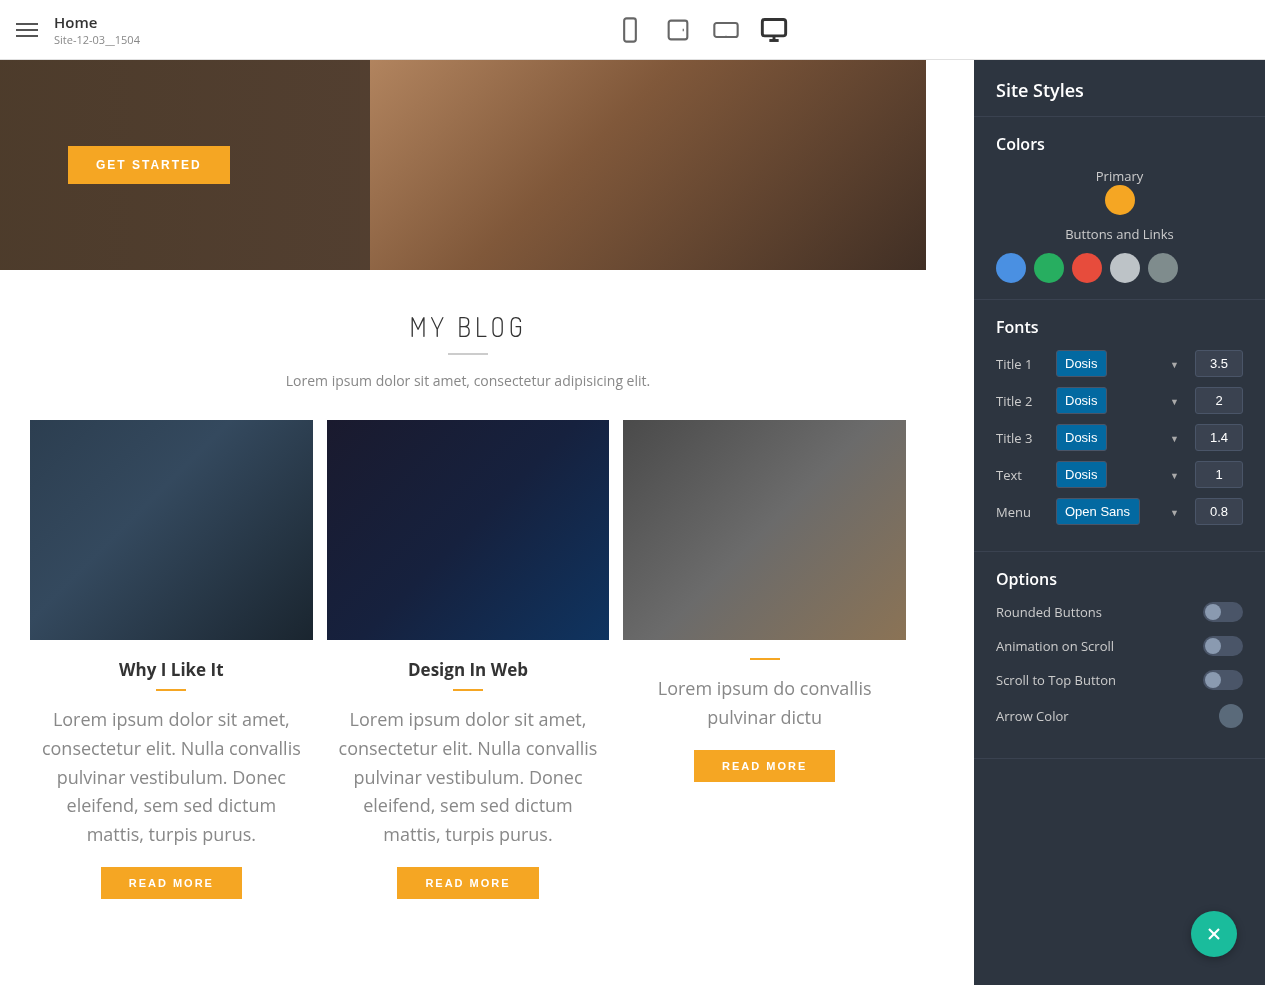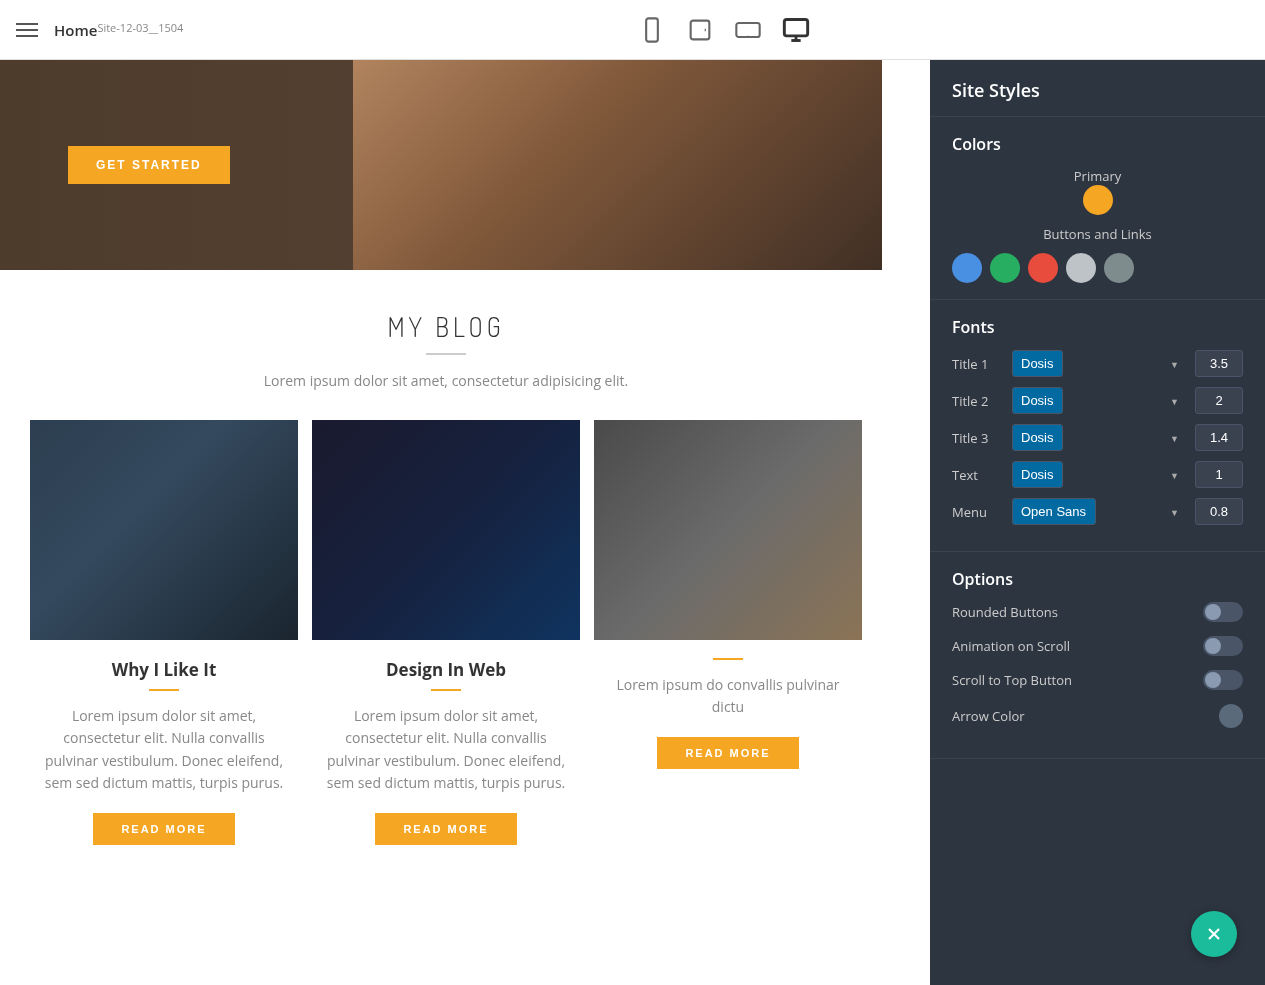--- a/index.html
+++ b/index.html
@@ -11,21 +11,21 @@
       background: #fff;
       border-bottom: 1px solid #e0e0e0;
       display: flex;
       align-items: center;
       padding: 0 16px;
       gap: 16px;
       flex-shrink: 0;
     }
     .hamburger-icon { display: flex; flex-direction: column; gap: 4px; cursor: pointer; }
     .hamburger-icon span { display: block; width: 22px; height: 2px; background: #555; }
-    .top-bar-title { display: flex; flex-direction: row; }
+    .top-bar-title { display: flex; flex-direction: column; }
     .top-bar-title .site-name { font-weight: 600; font-size: 15px; color: #333; }
     .top-bar-title .site-sub { font-size: 11px; color: #888; }
     .device-icons { display: flex; gap: 20px; margin: 0 auto; }
     .device-icon { cursor: pointer; color: #555; display: flex; align-items: center; justify-content: center; }
     .device-icon svg { width: 28px; height: 28px; }
     .device-icon.active svg { stroke: #333; stroke-width: 2.5; }
 
     
     .main-layout {
       display: flex;
@@ -109,38 +109,38 @@
     .blog-card { text-align: center; }
     .blog-card-img-placeholder {
       width: 100%;
       height: 220px;
     }
     .img-camera { background: linear-gradient(135deg, #2c3e50 0%, #34495e 40%, #1a252f 100%); }
     .img-tech { background: linear-gradient(135deg, #1a1a2e 0%, #16213e 50%, #0f3460 100%); }
     .img-photo { background: linear-gradient(135deg, #4a4a4a 0%, #6b6b6b 50%, #8b7355 100%); }
     .blog-card-title { font-size: 17px; font-weight: 700; color: #333; margin: 18px 0 8px; }
     .blog-card-divider { width: 30px; height: 2px; background: #f5a623; margin: 0 auto 14px; }
-    .blog-card-text { font-size: 14px; color: #888; line-height: 1.6; padding: 0 10px; }
+    .blog-card-text { font-size: 18px; color: #888; line-height: 1.6; padding: 0 10px; }
     .read-more-btn {
       display: inline-block;
       background: #f5a623;
       color: #fff;
       padding: 10px 28px;
       font-size: 11px;
       font-weight: 700;
       letter-spacing: 2px;
       text-transform: uppercase;
       margin-top: 18px;
       cursor: pointer;
       border: none;
     }
 
     
     .right-panel {
-      width: 335px;
+      width: 291px;
       background: #2d3540;
       color: #fff;
       overflow-y: auto;
       flex-shrink: 0;
       padding: 0;
       margin-left: 48px;
     }
     .panel-header {
       padding: 18px 22px 14px;
       font-size: 18px;

